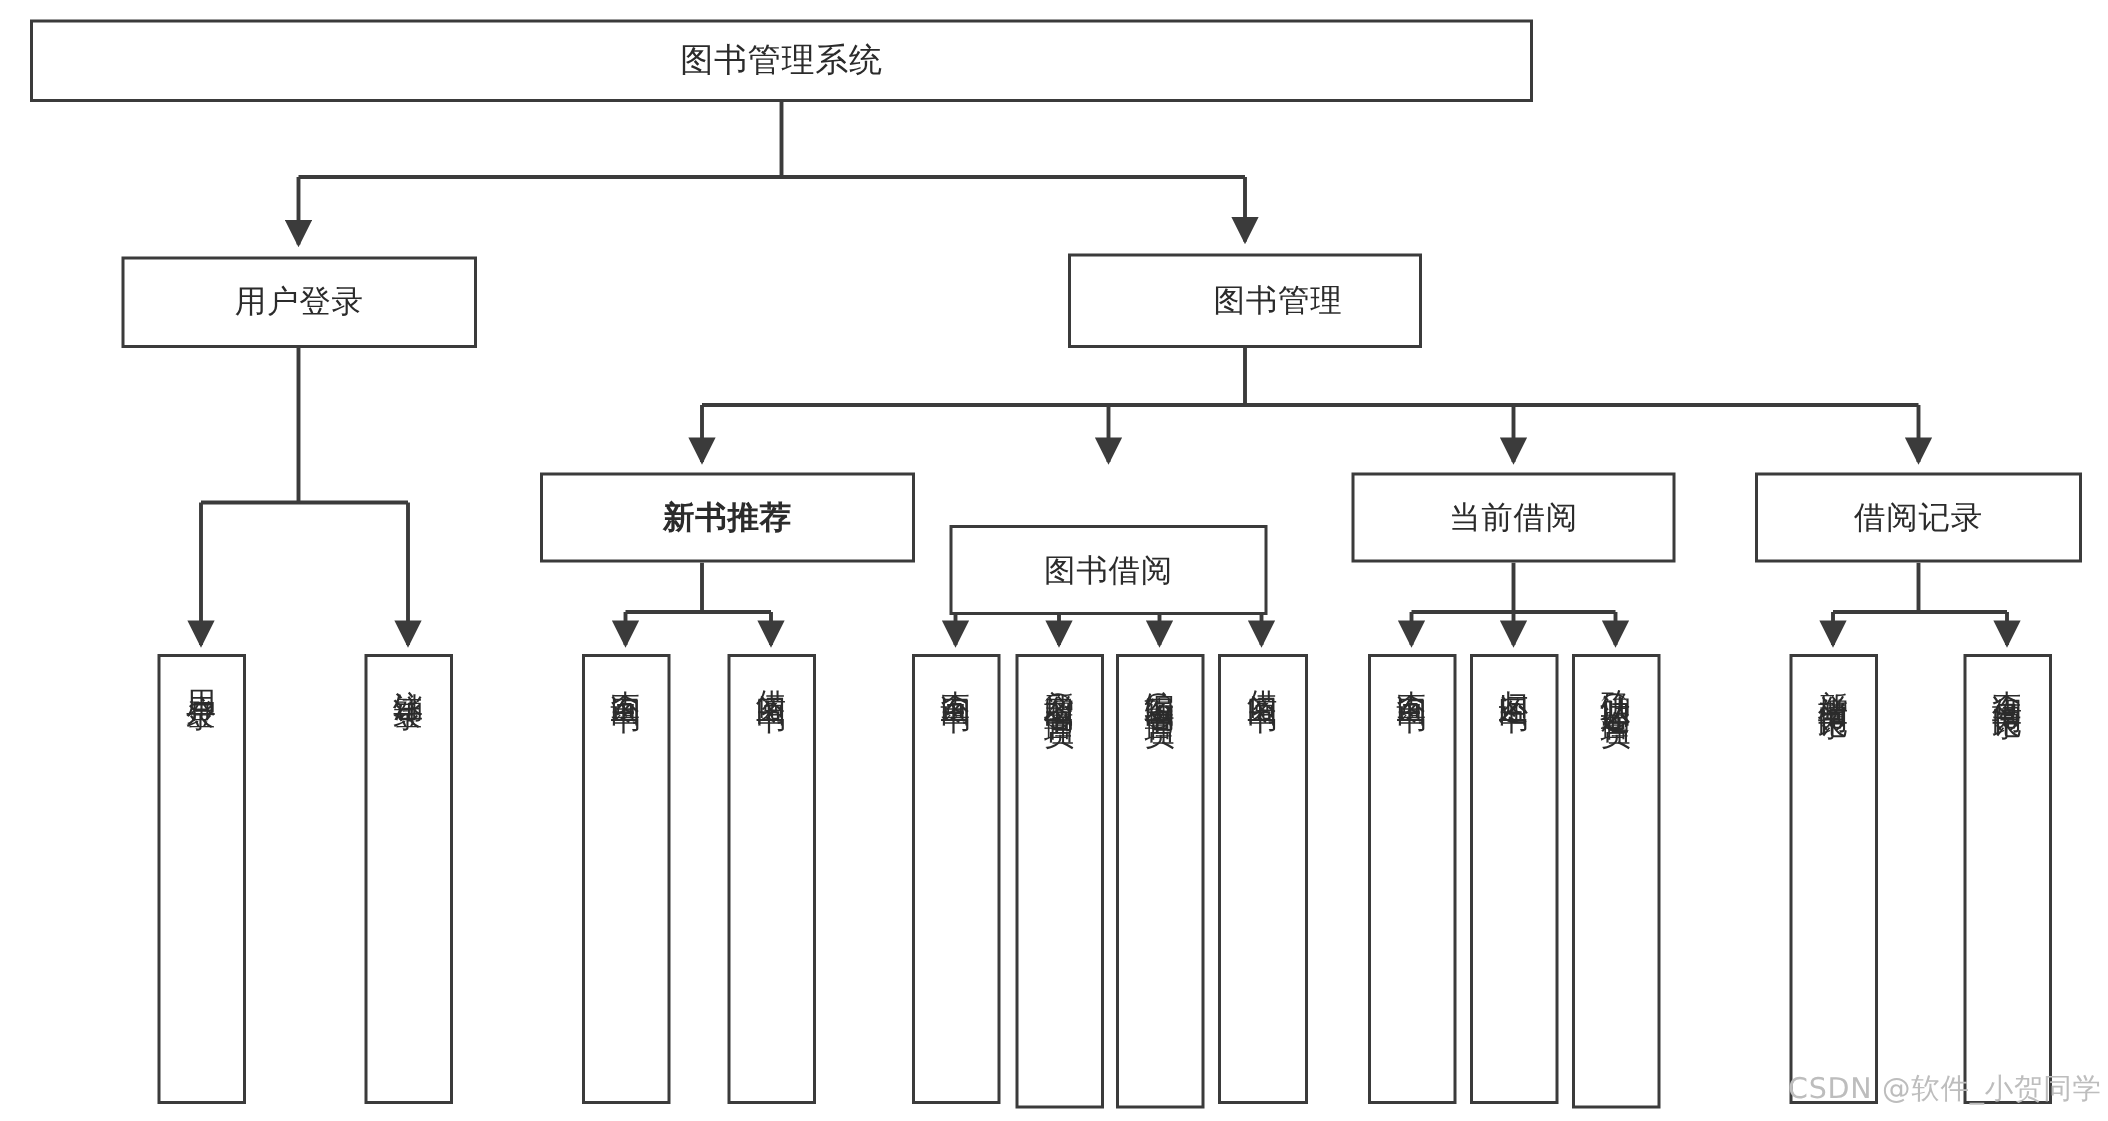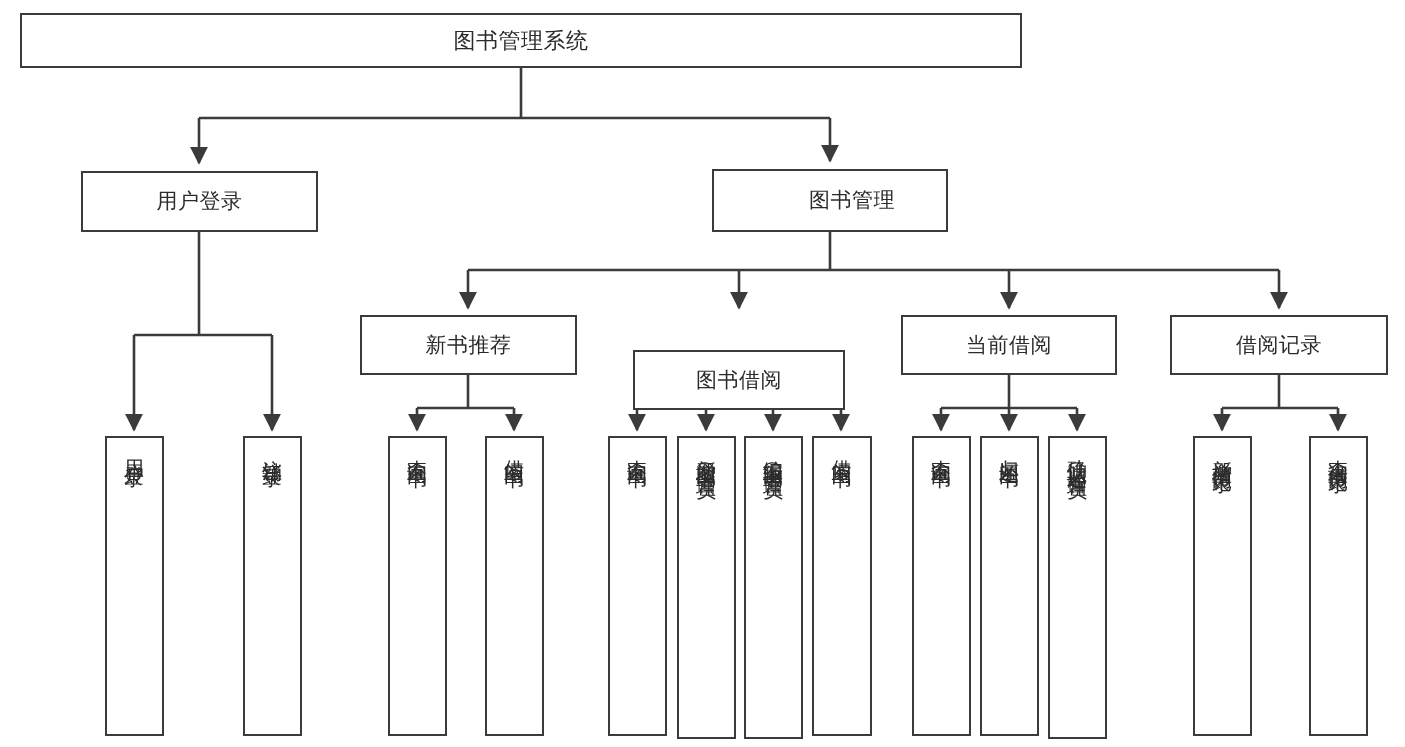--- a/index.html
+++ b/index.html
@@ -119,21 +119,21 @@
     <span class="label">图书管理系统</span>
   </div>
 
   <div class="node h" style="left:81px;top:171px;width:237px;height:61px;">
     <span class="label">用户登录</span>
   </div>
   <div class="node h" style="left:712px;top:169px;width:236px;height:63px;padding-left:44px;">
     <span class="label">图书管理</span>
   </div>
 
-  <div class="node h" style="left:360px;top:315px;width:217px;height:60px;">
+  <div class="node h" style="left:360px;top:315px;width:250px;height:60px;font-weight:bold;">
     <span class="label">新书推荐</span>
   </div>
   <div class="node h" style="left:633px;top:315px;width:212px;height:60px;margin-top:35px;">
     <span class="label">图书借阅</span>
   </div>
   <div class="node h" style="left:1170px;top:315px;width:218px;height:60px;">
     <span class="label">借阅记录</span>
   </div>
   <div class="node h" style="left:901px;top:315px;width:216px;height:60px;">
     <span class="label">当前借阅</span>
@@ -176,14 +176,15 @@
     <span class="label">确认归还（管理员）</span>
   </div>
 
   <div class="node v" style="left:1193px;top:436px;width:59px;height:300px;">
     <span class="label">新增借阅记录</span>
   </div>
   <div class="node v" style="left:1309px;top:436px;width:59px;height:300px;">
     <span class="label">查询借阅记录</span>
   </div>
 
+  <div class="watermark" style="left:1192px;top:713px;">CSDN @软件_小贺同学</div>
 
 </div>
 
 </body></html>

